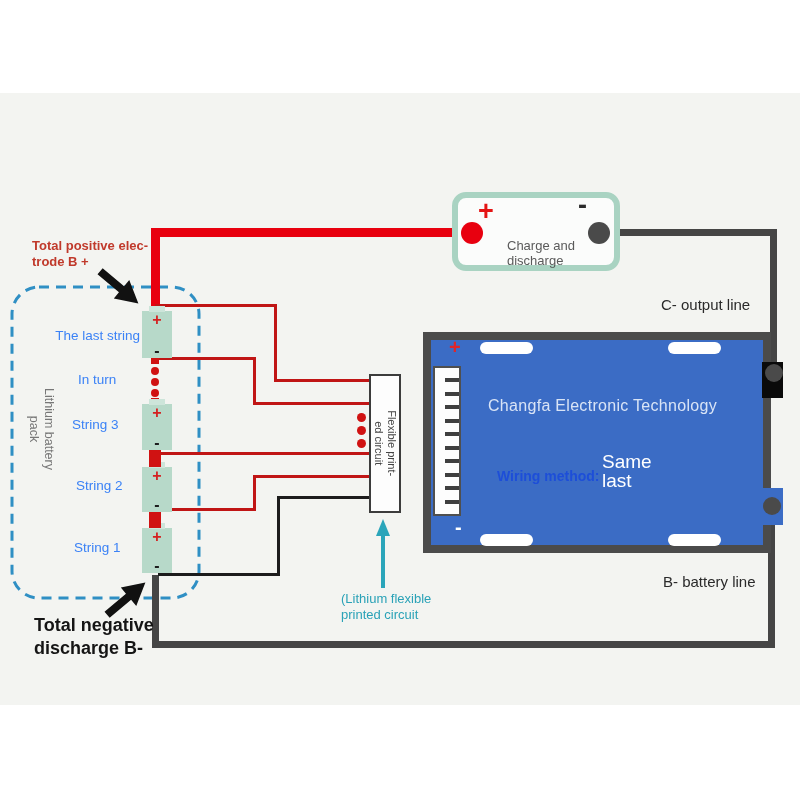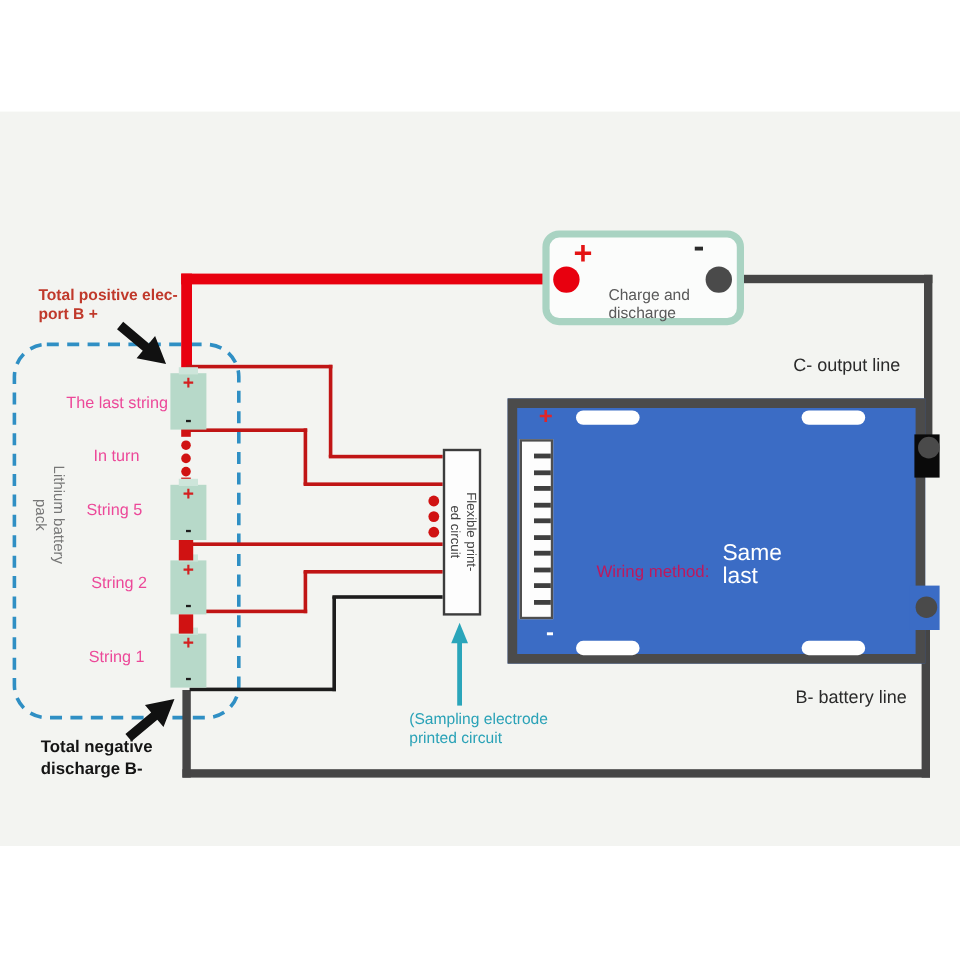--- a/index.html
+++ b/index.html
@@ -14,25 +14,25 @@
   .w-dark{background:#454545;}
   .dot{position:absolute;border-radius:50%;background:#d01212;}
   .circle{position:absolute;border-radius:50%;}
   .battery{position:absolute;left:142px;width:30px;background:#b7d9c9;}
   .battery .tab{position:absolute;left:7px;top:-5px;width:16px;height:6px;background:#cde5da;}
   .battery .bplus{position:absolute;left:0;top:1px;width:30px;text-align:center;
                   color:#d42020;font-size:16px;font-weight:bold;line-height:16px;}
   .battery .bminus{position:absolute;left:0;bottom:0px;width:30px;text-align:center;
                    color:#1d1d1d;font-size:16px;font-weight:bold;line-height:14px;}
   .junction{position:absolute;left:149px;width:12px;background:#d01212;}
-  .lbl{position:absolute;color:#ec4899;font-size:13.5px;line-height:1.1;}
+  .lbl{position:absolute;color:#3b82f6;font-size:13.5px;line-height:1.1;}
   .vtext{position:absolute;transform:rotate(90deg);transform-origin:center;
          color:#777;font-size:12.5px;line-height:1.2;text-align:center;white-space:nowrap;}
   .redlbl{position:absolute;color:#c0392b;font-size:13px;font-weight:600;line-height:1.25;}
-  .blklbl{position:absolute;color:#151515;font-size:14px;font-weight:bold;line-height:1.25;}
+  .blklbl{position:absolute;color:#151515;font-size:18px;font-weight:bold;line-height:1.25;}
   .outlbl{position:absolute;color:#2a2a2a;font-size:15px;}
   .teallbl{position:absolute;color:#2aa2b7;font-size:13px;line-height:1.2;}
   .chargebox{position:absolute;left:452px;top:192px;width:168px;height:79px;
              border:6px solid #a9d3c2;border-radius:14px;background:#fbfcfb;box-sizing:border-box;}
   .fpc{position:absolute;left:369px;top:374px;width:32px;height:139px;background:#fdfdfd;
        border:2px solid #3c3c3c;box-sizing:border-box;}
   .pcb{position:absolute;left:423px;top:332px;width:348px;height:221px;background:#3b6cc5;
        border:8px solid #4b4b4b;box-sizing:border-box;}
   .pill{position:absolute;width:53px;height:12px;background:#ffffff;border-radius:6px;}
   .pcbtitle{position:absolute;left:440px;width:325px;text-align:center;color:#d9e4f6;
@@ -120,31 +120,31 @@
     <div class="tab"></div>
     <div class="bplus">+</div>
     <div class="bminus">-</div>
   </div>
 
   <div class="junction" style="top:450px;height:17px"></div>
   <div class="junction" style="top:512px;height:16px"></div>
 
   <div class="lbl" style="left:50px;top:329px;width:90px;text-align:right">The last string</div>
   <div class="lbl" style="left:78px;top:373px">In turn</div>
-  <div class="lbl" style="left:72px;top:418px">String 5</div>
+  <div class="lbl" style="left:72px;top:418px">String 3</div>
   <div class="lbl" style="left:76px;top:479px">String 2</div>
   <div class="lbl" style="left:74px;top:541px">String 1</div>
   <div class="vtext" style="left:-5px;top:414px;width:92px">
     <div>Lithium battery</div>
     <div>pack</div>
   </div>
 
   <div class="redlbl" style="left:32px;top:238px">
     <div>Total positive elec-</div>
-    <div>port B +</div>
+    <div>trode B +</div>
   </div>
   <div class="blklbl" style="left:34px;top:614px">
     <div>Total negative</div>
     <div>discharge B-</div>
   </div>
 
   <div class="chargebox">
     <div class="abs" style="left:20px;top:0px;color:#e41414;font-size:27px;font-weight:bold;line-height:26px">+</div>
     <div class="abs" style="left:120px;top:-6px;color:#2b2b2b;font-size:27px;font-weight:bold;line-height:26px">-</div>
     <div class="abs" style="left:49px;top:41px;color:#5a5a5a;font-size:13px;line-height:1.15">
@@ -158,21 +158,21 @@
   <div class="outlbl" style="left:661px;top:296px">C- output line</div>
   <div class="outlbl" style="left:663px;top:573px">B- battery line</div>
 
   <div class="fpc">
     <div class="vtext" style="left:-56px;top:54px;width:140px;color:#444;font-size:11px">
       <div>Flexible print-</div>
       <div>ed circuit</div>
     </div>
   </div>
   <div class="teallbl" style="left:341px;top:591px">
-    <div>(Sampling electrode</div>
+    <div>(Lithium flexible</div>
     <div>printed circuit</div>
   </div>
 
   <div class="pcb"></div>
   <div class="pill" style="left:480px;top:342px"></div>
   <div class="pill" style="left:668px;top:342px"></div>
   <div class="pill" style="left:480px;top:534px"></div>
   <div class="pill" style="left:668px;top:534px"></div>
   <div class="abs" style="left:449px;top:338px;color:#e02529;font-size:20px;font-weight:bold;line-height:18px">+</div>
   <div class="abs" style="left:455px;top:518px;color:#ffffff;font-size:20px;font-weight:bold;line-height:18px">-</div>
@@ -183,21 +183,22 @@
     <div class="pin" style="top:37px"></div>
     <div class="pin" style="top:51px"></div>
     <div class="pin" style="top:64px"></div>
     <div class="pin" style="top:78px"></div>
     <div class="pin" style="top:91px"></div>
     <div class="pin" style="top:105px"></div>
     <div class="pin" style="top:118px"></div>
     <div class="pin" style="top:132px"></div>
   </div>
 
-  <div class="abs" style="left:497px;top:468px;color:#be185d;font-size:14px;font-weight:400">Wiring method:</div>
+  <div class="pcbtitle" style="top:397px">Changfa Electronic Technology</div>
+  <div class="abs" style="left:497px;top:468px;color:#1d4ed8;font-size:14px;font-weight:700">Wiring method:</div>
   <div class="abs" style="left:602px;top:452px;color:#ffffff;font-size:19px;font-weight:500;line-height:1.0">
     <div>Same</div>
     <div>last</div>
   </div>
 
   <div class="tab-term" style="left:762px;top:362px;width:21px;height:36px;background:#0a0a0a"></div>
   <div class="circle" style="left:765px;top:364px;width:18px;height:18px;background:#4a4a4a"></div>
   <div class="tab-term" style="left:758px;top:488px;width:25px;height:37px;background:#3b6cc5"></div>
   <div class="circle" style="left:763px;top:497px;width:18px;height:18px;background:#4a4a4a"></div>
 </div>

